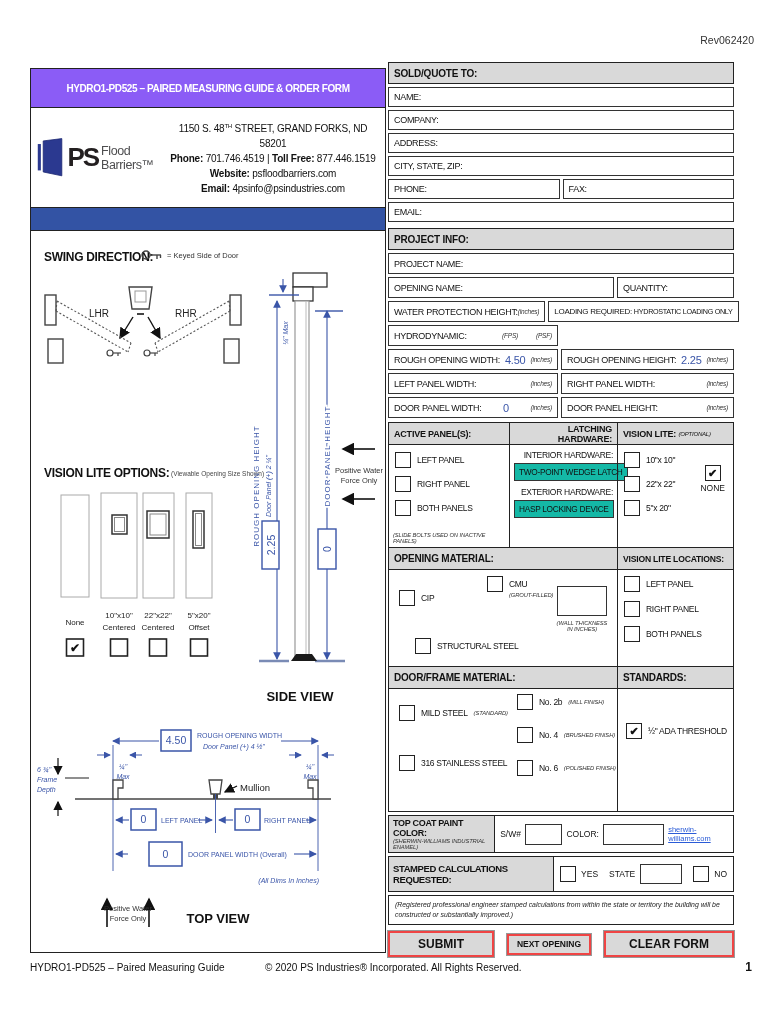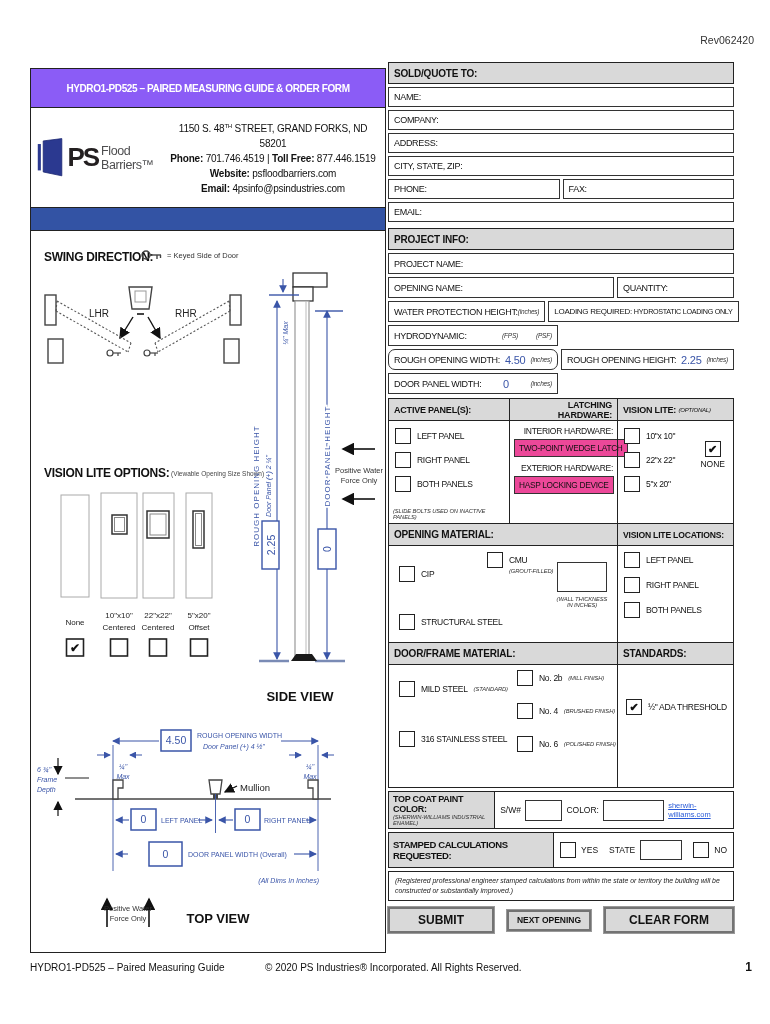--- a/index.html
+++ b/index.html
@@ -52,30 +52,30 @@
   .grid{box-sizing:border-box;border:1.5px solid #222;margin-top:4px;display:flex;background:#fff;}
   .gcol{box-sizing:border-box;position:relative;}
   .gcol + .gcol{border-left:1.5px solid #222;}
   .gcol .hd{border:none;border-bottom:1.5px solid #222;}
   .opt{display:flex;align-items:center;gap:6px;}
   .cb{box-sizing:border-box;display:inline-flex;width:16px;height:16px;border:1.6px solid #222;
       background:#fff;align-items:center;justify-content:center;font-size:11px;font-weight:bold;flex:none;}
   .olab{font-size:8.5px;letter-spacing:-0.3px;white-space:nowrap;}
   .sub-it{font-style:italic;font-size:5.8px;color:#333;letter-spacing:-0.1px;}
   .boxval{box-sizing:border-box;border:1.2px solid #333;padding:3px 4px;font-size:8.3px;
-          letter-spacing:-0.3px;white-space:nowrap;display:inline-block;background:#ec4899;}
+          letter-spacing:-0.3px;white-space:nowrap;display:inline-block;background:#14b8a6;}
   .ibox{box-sizing:border-box;display:inline-block;border:1.2px solid #333;background:#fff;}
   .paint-row,.stamp-row{box-sizing:border-box;border:1.5px solid #222;margin-top:3px;display:flex;
           align-items:stretch;background:#fff;}
   .gray-cell{background:#d9d9d9;border-right:1.5px solid #222;display:flex;flex-direction:column;
           justify-content:center;padding:16px 4px;}
   .note-row{box-sizing:border-box;border:1.5px solid #222;margin-top:3px;background:#fff;
           font-style:italic;font-size:6.9px;color:#222;padding:4px 6px;line-height:10px;}
   .btn-row{display:flex;align-items:center;justify-content:space-between;margin-top:6px;}
-  .btn{box-sizing:border-box;background:#d9d9d9;border:2px solid #737373;box-shadow:0 0 0 1px #999;
+  .btn{box-sizing:border-box;background:#d9d9d9;border:2px solid #ef4444;box-shadow:0 0 0 1px #999;
        display:flex;align-items:center;justify-content:center;font-weight:bold;}
   .btn-submit{width:106px;height:26px;font-size:12px;}
   .btn-next{width:84px;height:21px;font-size:8.5px;}
   .btn-clear{width:130px;height:26px;font-size:12px;}
   .link{color:#2a5bd7;text-decoration:underline;font-size:7.5px;}
 
   
   .footer{position:absolute;top:962px;left:0;width:770px;font-size:10px;color:#111;}
   .f-left{position:absolute;left:30px;top:0;}
   .f-center{position:absolute;left:265px;top:0;}
@@ -347,36 +347,50 @@
       <div class="frow prow" style="flex:1;font-size:7.6px;"><span class="cell-label" style="font-size:8px;">LOADING REQUIRED:</span>&nbsp;<span class="cell-label" style="font-size:7.2px;">HYDROSTATIC LOADING ONLY</span></div>
     </div>
     <div class="split">
       <div class="frow prow" style="width:170px;margin-right:3px;">
           <span class="cell-label">HYDRODYNAMIC:</span>
           <span class="inches" style="margin-left:auto;">(FPS)</span>
           <span class="inches" style="margin-left:18px;">(PSF)</span>
         </div>
     </div>
     <div class="split">
-      <div class="frow prow" style="width:170px;margin-right:3px;border-radius:7px;">
+      <div class="frow prow" style="width:170px;margin-right:3px;">
           <span class="cell-label">ROUGH OPENING WIDTH:</span>
           <span class="bval">4.50</span>
           <span class="inches" style="margin-left:0;">(inches)</span>
         </div>
       <div class="frow prow" style="flex:1;">
           <span class="cell-label">ROUGH OPENING HEIGHT:</span>
           <span class="bval">2.25</span>
           <span class="inches" style="margin-left:0;">(inches)</span>
         </div>
     </div>
     <div class="split">
       <div class="frow prow" style="width:170px;margin-right:3px;">
+          <span class="cell-label">LEFT PANEL WIDTH:</span>
+          <span class="inches">(inches)</span>
+        </div>
+      <div class="frow prow" style="flex:1;">
+          <span class="cell-label">RIGHT PANEL WIDTH:</span>
+          <span class="inches">(inches)</span>
+        </div>
+    </div>
+    <div class="split">
+      <div class="frow prow" style="width:170px;margin-right:3px;">
           <span class="cell-label">DOOR PANEL WIDTH:</span>
           <span class="bval">0</span>
           <span class="inches" style="margin-left:0;">(inches)</span>
+        </div>
+      <div class="frow prow" style="flex:1;">
+          <span class="cell-label">DOOR PANEL HEIGHT:</span>
+          <span class="inches">(inches)</span>
         </div>
     </div>
 
     <div class="grid" style="height:126px;">
       <div class="gcol" style="width:120px;">
         <div class="hd" style="font-size:9px;">ACTIVE PANEL(S):</div>
         <div style="padding:7px 6px 0 6px;display:flex;flex-direction:column;gap:8px;">
           <div class="opt">
               <span class="cb"></span>
               <span class="olab">LEFT PANEL</span>
@@ -435,21 +449,21 @@
           </div>
         <div style="position:absolute;left:98px;top:28px;">
           <div class="opt">
               <span class="cb"></span>
               <span class="olab">CMU</span>
             </div>
           <div class="sub-it" style="margin-left:22px;">(GROUT-FILLED)</div>
         </div>
         <span class="ibox" style="position:absolute;left:168px;top:38px;width:50px;height:30px;"></span>
         <div class="sub-it" style="position:absolute;left:160px;top:72px;width:66px;text-align:center;"><span>(WALL THICKNESS</span><br><span>IN INCHES)</span></div>
-        <div class="opt" style="position:absolute;left:10px;top:90px;">
+        <div class="opt" style="position:absolute;left:26px;top:90px;">
             <span class="cb"></span>
             <span class="olab">STRUCTURAL STEEL</span>
           </div>
       </div>
       <div class="gcol" style="flex:1;">
         <div class="hd" style="font-size:8.6px;">VISION LITE LOCATIONS:</div>
         <div style="padding:6px 6px 0 6px;display:flex;flex-direction:column;gap:9px;">
           <div class="opt">
               <span class="cb"></span>
               <span class="olab">LEFT PANEL</span>

